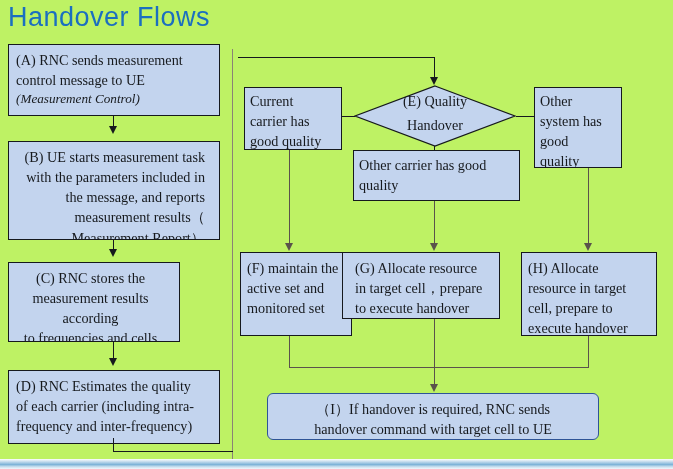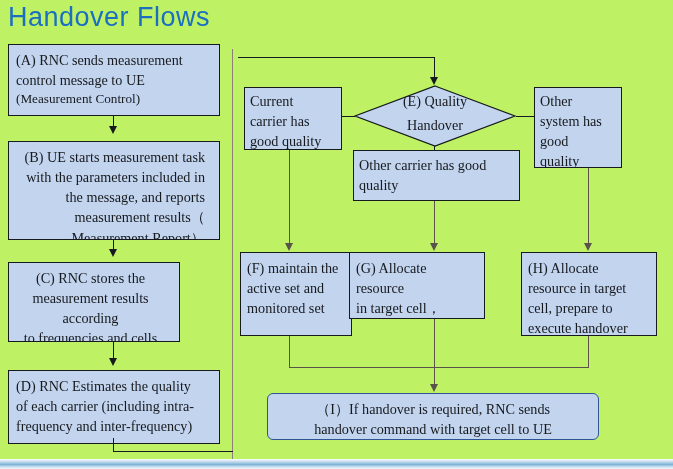--- a/index.html
+++ b/index.html
@@ -90,21 +90,21 @@
 <div id="slide">
 
   <div id="title">Handover Flows</div>
 
   <div class="panel-line" style="left:232px; top:49px; width:1px; height:410px; border:0; background:#8a8276;"></div>
   <div class="panel-line" style="left:104px; top:459px; width:129px; height:1px; border:0; background:#8a8276;"></div>
 
   <div class="box" style="left:8px; top:44px; width:212px; height:72px;">
     <div>(A) RNC sends measurement</div>
     <div>control message to UE</div>
-    <div style="font-size:13.2px;">(Measurement Control)</div>
+    <div style="font-size:13.2px;font-style:italic;">(Measurement Control)</div>
   </div>
 
   <div class="arrow-d" style="left:109px; top:126px;"></div>
   <div class="ln dark" style="left:113px; top:116px; width:1px; height:12px;"></div>
 
   <div class="box" style="left:8px; top:141px; width:212px; height:99px;text-align:right;">
     <div>(B) UE starts measurement task</div>
     <div>with the parameters included in</div>
     <div>the message, and reports</div>
     <div>measurement results（</div>
@@ -173,21 +173,21 @@
 
   <div class="ln" style="left:588px; top:168px; width:1.4px; height:77px;"></div>
   <div class="arrow-d grey" style="left:584px; top:243px;"></div>
 
   <div class="box" style="left:240px; top:252px; width:112px; height:84px; padding:5px 6px;">
     <div>(F) maintain the</div>
     <div>active set and</div>
     <div>monitored set</div>
   </div>
 
-  <div class="box" style="left:349px; top:252px; width:136px; height:67px; padding:5px 6px;">
+  <div class="box" style="left:342px; top:252px; width:158px; height:67px; padding:5px 12px;">
     <div>(G) Allocate resource</div>
     <div>in target cell，prepare</div>
     <div>to execute handover</div>
   </div>
 
   <div class="box" style="left:521px; top:252px; width:136px; height:84px; padding:5px 6px;">
     <div>(H) Allocate</div>
     <div>resource in target</div>
     <div>cell, prepare to</div>
     <div>execute handover</div>

